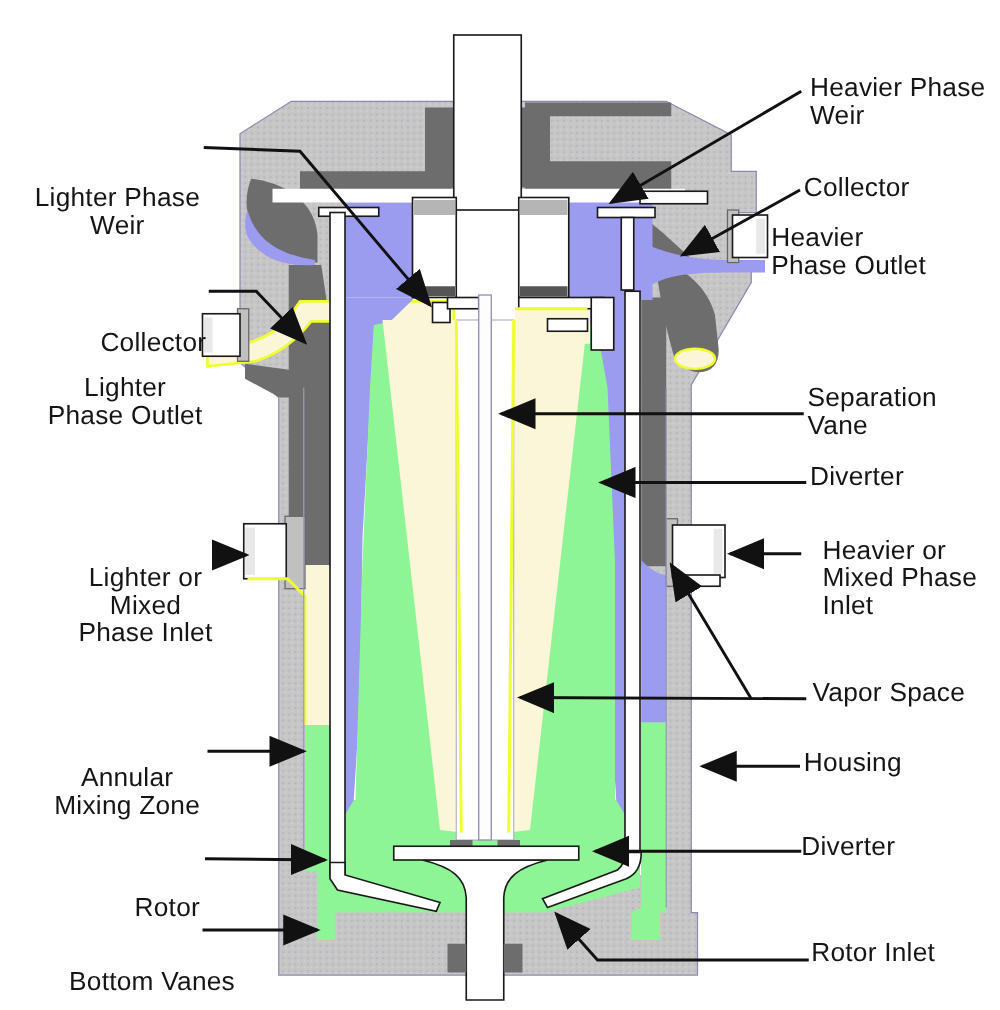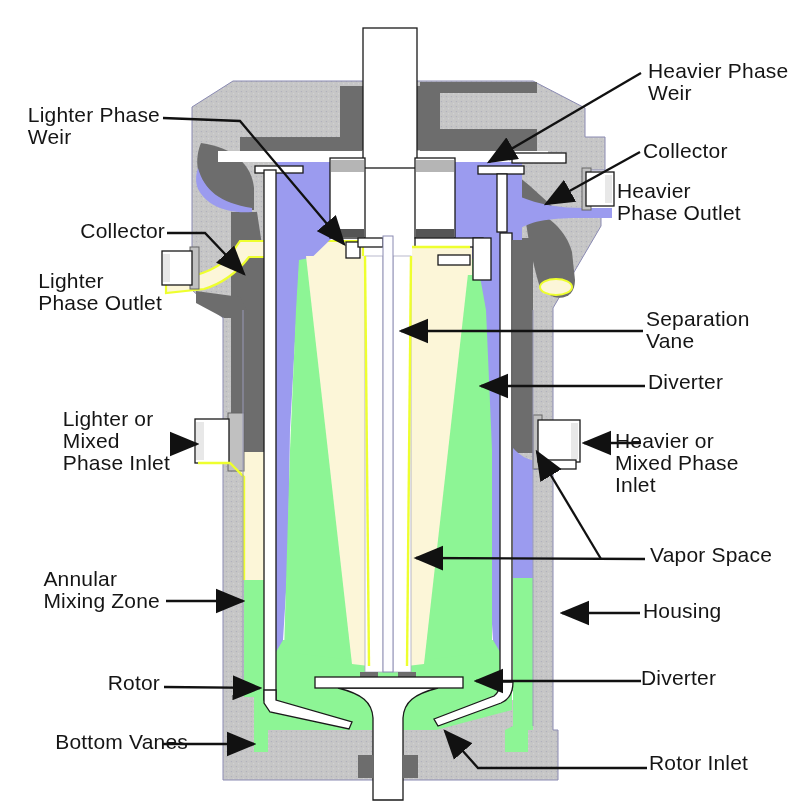--- a/index.html
+++ b/index.html
@@ -1,21 +1,21 @@
 <!DOCTYPE html>
 <html style="--housing-gray: #c6c6c6; --passage-dark: #6d6d6d; --heavier-phase-blue: #9b9bef; --lighter-phase-cream: #fcf6d8; --outline-yellow: #eeff2e; --mixed-phase-green: #8df595; --metal-white: #ffffff; --housing-edge: #8a8ab2; --label-text: #151515;"><head>
 <meta charset="utf-8">
 <style>
   html,body{margin:0;padding:0;background:#fff;}
   #stage{position:relative;width:800px;height:808px;background:#fff;overflow:hidden;
          font-family:"Liberation Sans", sans-serif;}
   #drawing{position:absolute;left:0;top:0;}
   .lbl{position:absolute;font-size:21px;line-height:22px;letter-spacing:.2px;
        color:var(--label-text,#151515);white-space:pre-line;}
-  .lbl.r{text-align:left;}
+  .lbl.r{text-align:center;margin-top:44px;}
   
   .cD{fill:var(--passage-dark,#6d6d6d);}
   .cB{fill:var(--heavier-phase-blue,#9b9bef);}
   .cC{fill:var(--lighter-phase-cream,#fcf6d8);}
   .cGr{fill:var(--mixed-phase-green,#8df595);}
   .cW{fill:var(--metal-white,#ffffff);stroke:#1a1a1a;stroke-width:1.3;}
   .cY{stroke:var(--outline-yellow,#eeff2e);stroke-width:2.4;fill:none;}
   .hEdge{stroke:var(--housing-edge,#8a8ab2);stroke-width:1;}
   .arrow{stroke:#111;stroke-width:2.3;fill:none;}
 </style>
@@ -183,38 +183,38 @@
     <path class="arrow" marker-end="url(#ah)" d="M601,559 L537,452"></path>
     <path class="arrow" marker-end="url(#ah)" d="M640,613 L562,613"></path>
     <path class="arrow" marker-end="url(#ah)" d="M641,681 L476,681"></path>
     <path class="arrow" marker-end="url(#ah)" d="M647,768 L478,768 L445,731"></path>
   </g>
 </svg>
 
   <div class="lbl r" style="right:640px;top:104px">Lighter Phase
 Weir</div>
   <div class="lbl r" style="right:635px;top:220px">Collector</div>
-  <div class="lbl r" style="right:638px;top:270px">Lighter
+  <div class="lbl r" style="right:638px;top:256px">Lighter
 Phase Outlet</div>
   <div class="lbl r" style="right:640px;top:568px">Annular
 Mixing Zone</div>
   <div class="lbl r" style="right:630px;top:408px">Lighter or
 Mixed
 Phase Inlet</div>
   <div class="lbl r" style="right:640px;top:672px">Rotor</div>
   <div class="lbl r" style="right:612px;top:731px">Bottom Vanes</div>
 
   <div class="lbl" style="left:648px;top:60px">Heavier Phase
 Weir</div>
   <div class="lbl" style="left:643px;top:140px">Collector</div>
   <div class="lbl" style="left:617px;top:180px">Heavier
 Phase Outlet</div>
   <div class="lbl" style="left:646px;top:308px">Separation
 Vane</div>
   <div class="lbl" style="left:648px;top:371px">Diverter</div>
-  <div class="lbl" style="left:615px;top:430px">Heavier or
+  <div class="lbl" style="left:658px;top:430px">Heavier or
 Mixed Phase
 Inlet</div>
   <div class="lbl" style="left:650px;top:544px">Vapor Space</div>
   <div class="lbl" style="left:643px;top:600px">Housing</div>
   <div class="lbl" style="left:641px;top:667px">Diverter</div>
   <div class="lbl" style="left:649px;top:752px">Rotor Inlet</div>
 </div>
 
 </body></html>

